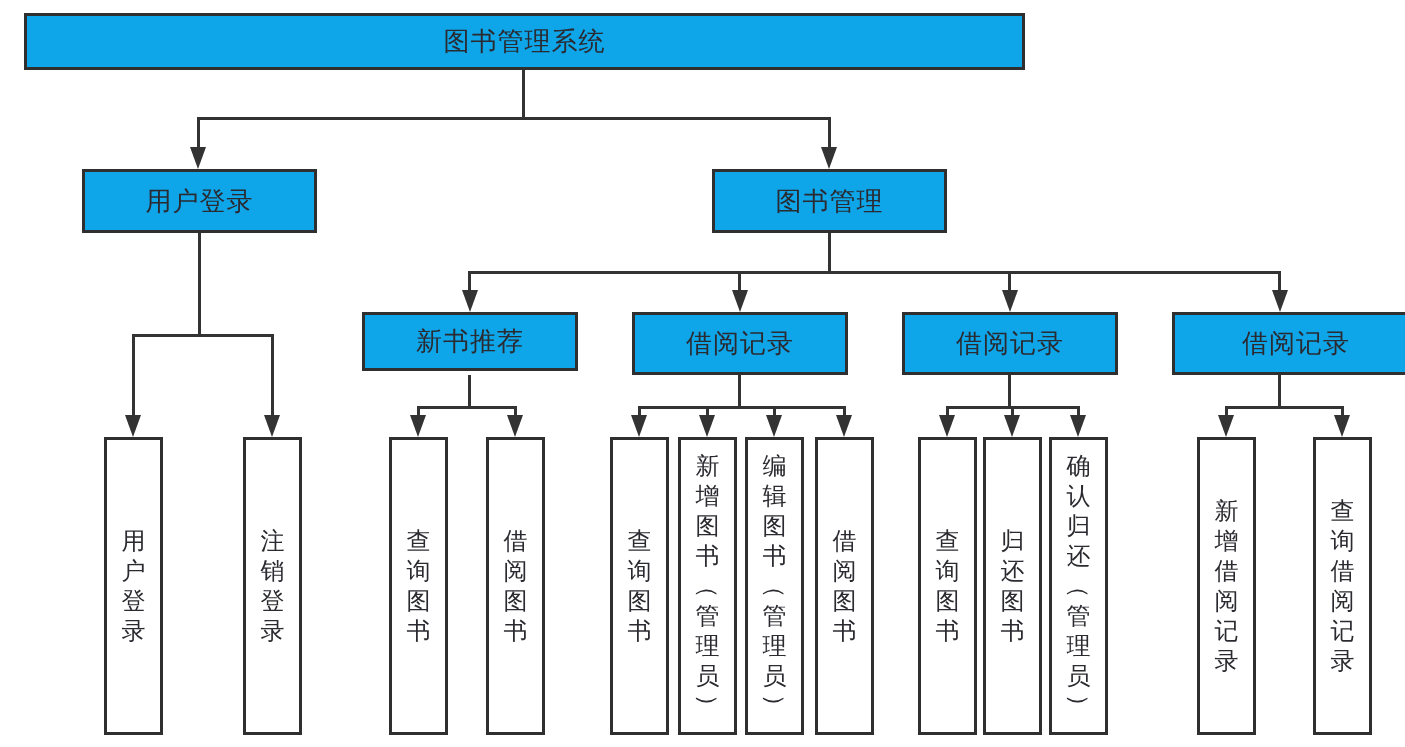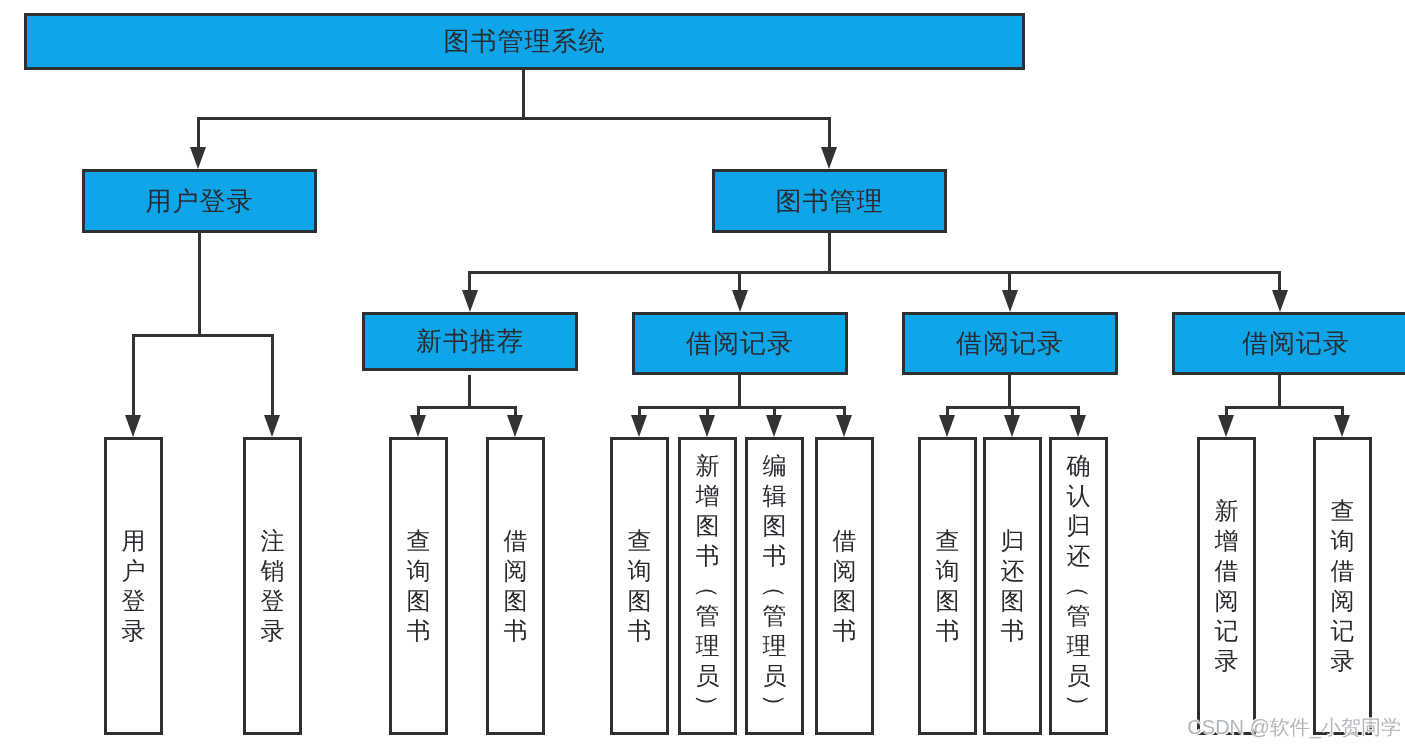--- a/index.html
+++ b/index.html
@@ -228,14 +228,13 @@
     <span class="vtext">
         <span class="vchar">查</span>
         <span class="vchar">询</span>
         <span class="vchar">借</span>
         <span class="vchar">阅</span>
         <span class="vchar">记</span>
         <span class="vchar">录</span>
       </span>
   </div>
 
-  <div class="watermark">CSDN @软件_小贺同学</div>
 </div>
 
 </body></html>

